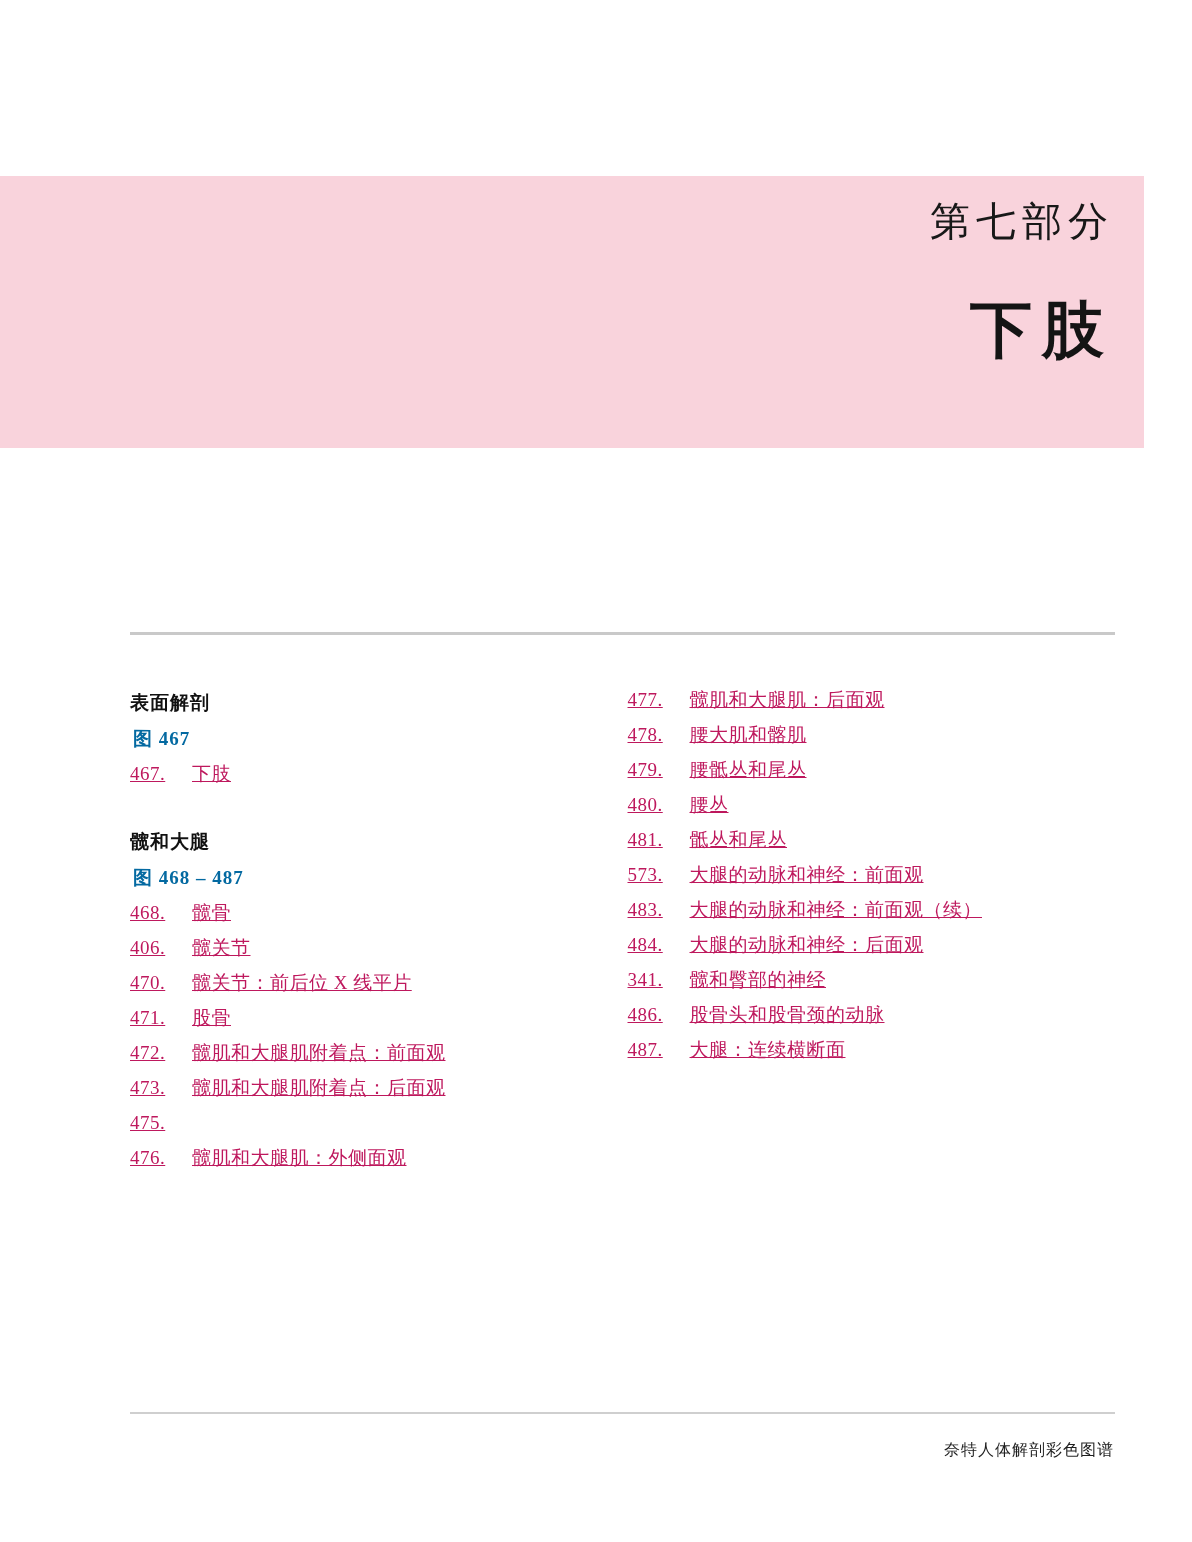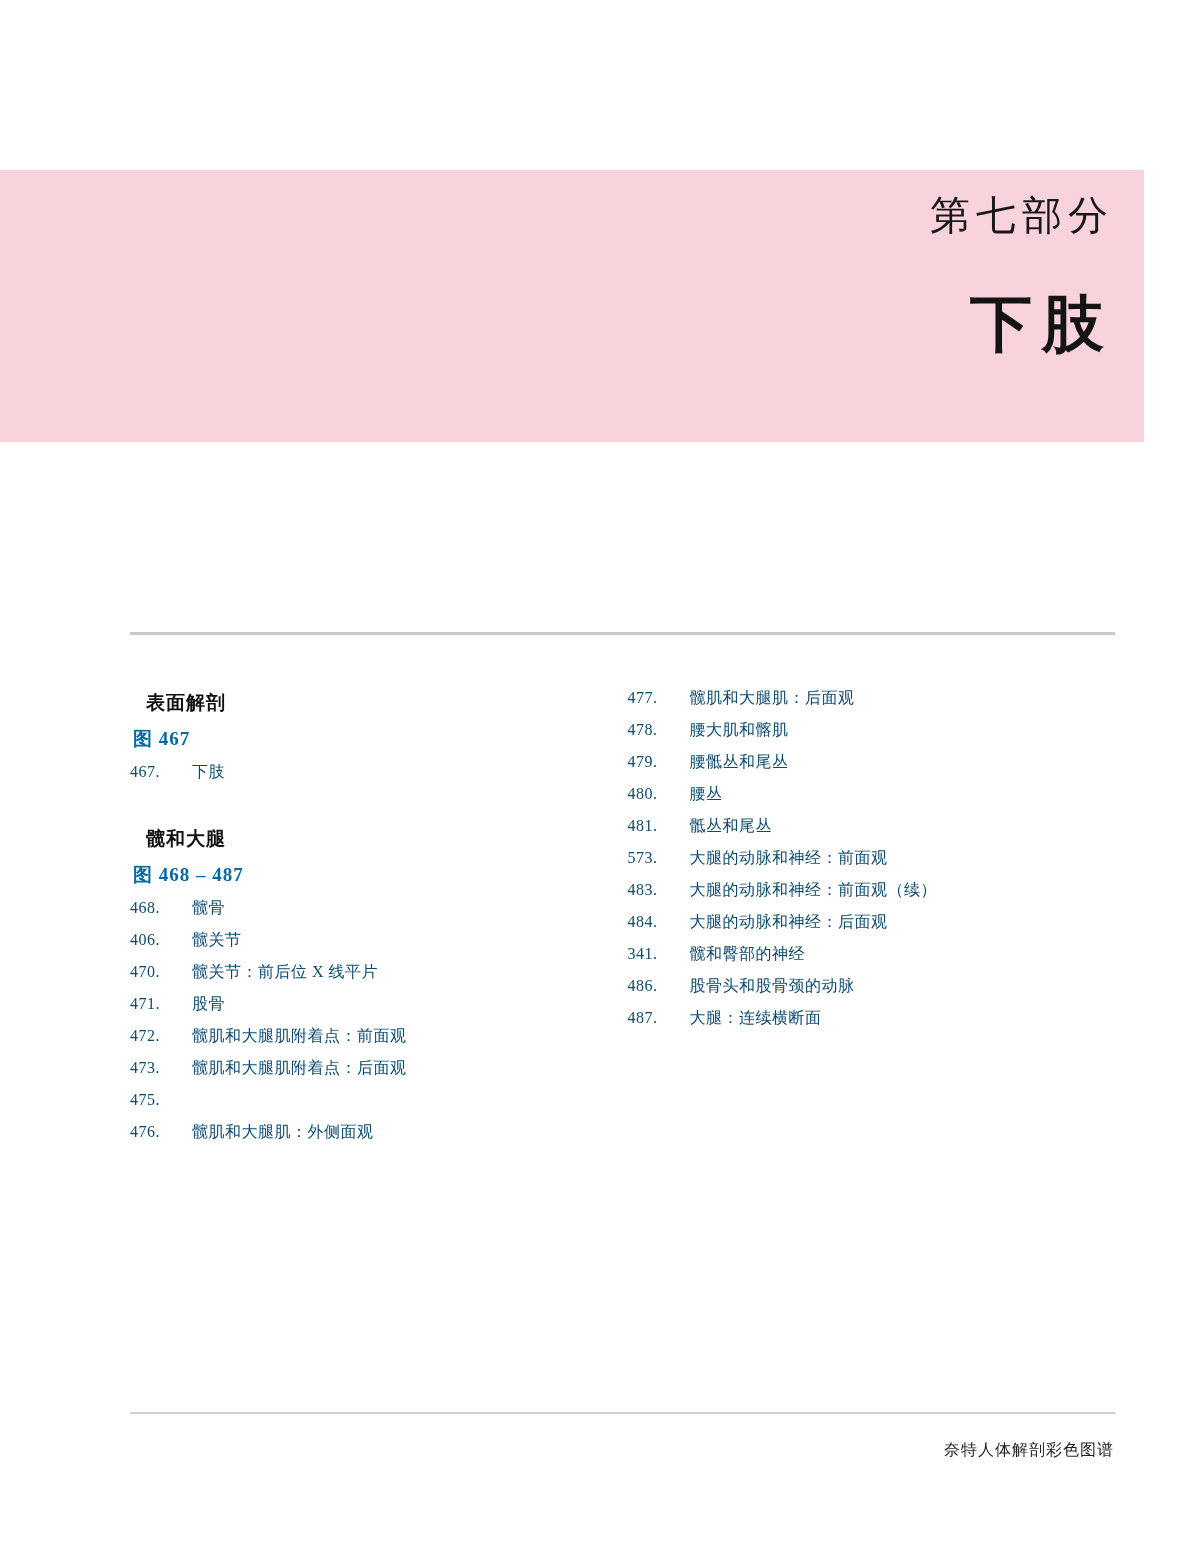--- a/index.html
+++ b/index.html
@@ -21,21 +21,21 @@
     top: 0;
     right: 0;
     width: 48px;
     height: 1542px;
     background: #ffffff;
     z-index: 5;
   }
   .banner {
     position: absolute;
     left: 0;
-    top: 170px;
+    top: 176px;
     width: 1144px;
     height: 272px;
     background: #f9d3dc;
   }
   .banner-inner {
     position: absolute;
     right: 30px;
     top: 22px;
     text-align: right;
     color: #1a1a1a;
@@ -77,37 +77,38 @@
     width: 495px;
   }
   .col.right { padding-left: 5px; }
 
   .section-head {
     font-family: "Liberation Sans", "DejaVu Sans", sans-serif;
     font-size: 19px;
     font-weight: bold;
     color: #111;
     letter-spacing: 1px;
-    margin: 0 0 10px 16px;
+    margin: 0 0 10px 0;
   }
   .section-sub {
     font-family: "Liberation Serif", "DejaVu Serif", serif;
     font-size: 19px;
     font-weight: bold;
     color: #0369a1;
     letter-spacing: 1px;
     margin: 0 0 12px 3px;
   }
   .entry {
     display: flex;
-    font-size: 16px;
-    color: #0c4a6e;
+    font-size: 19px;
+    color: #be185d;
     line-height: 1.0;
     margin-bottom: 16px;
     letter-spacing: 0.5px;
+    text-decoration: underline;
   }
   .entry .num {
     width: 62px;
     flex: none;
     text-align: left;
   }
   .entry .txt {
     flex: 1;
   }
   .gap {

